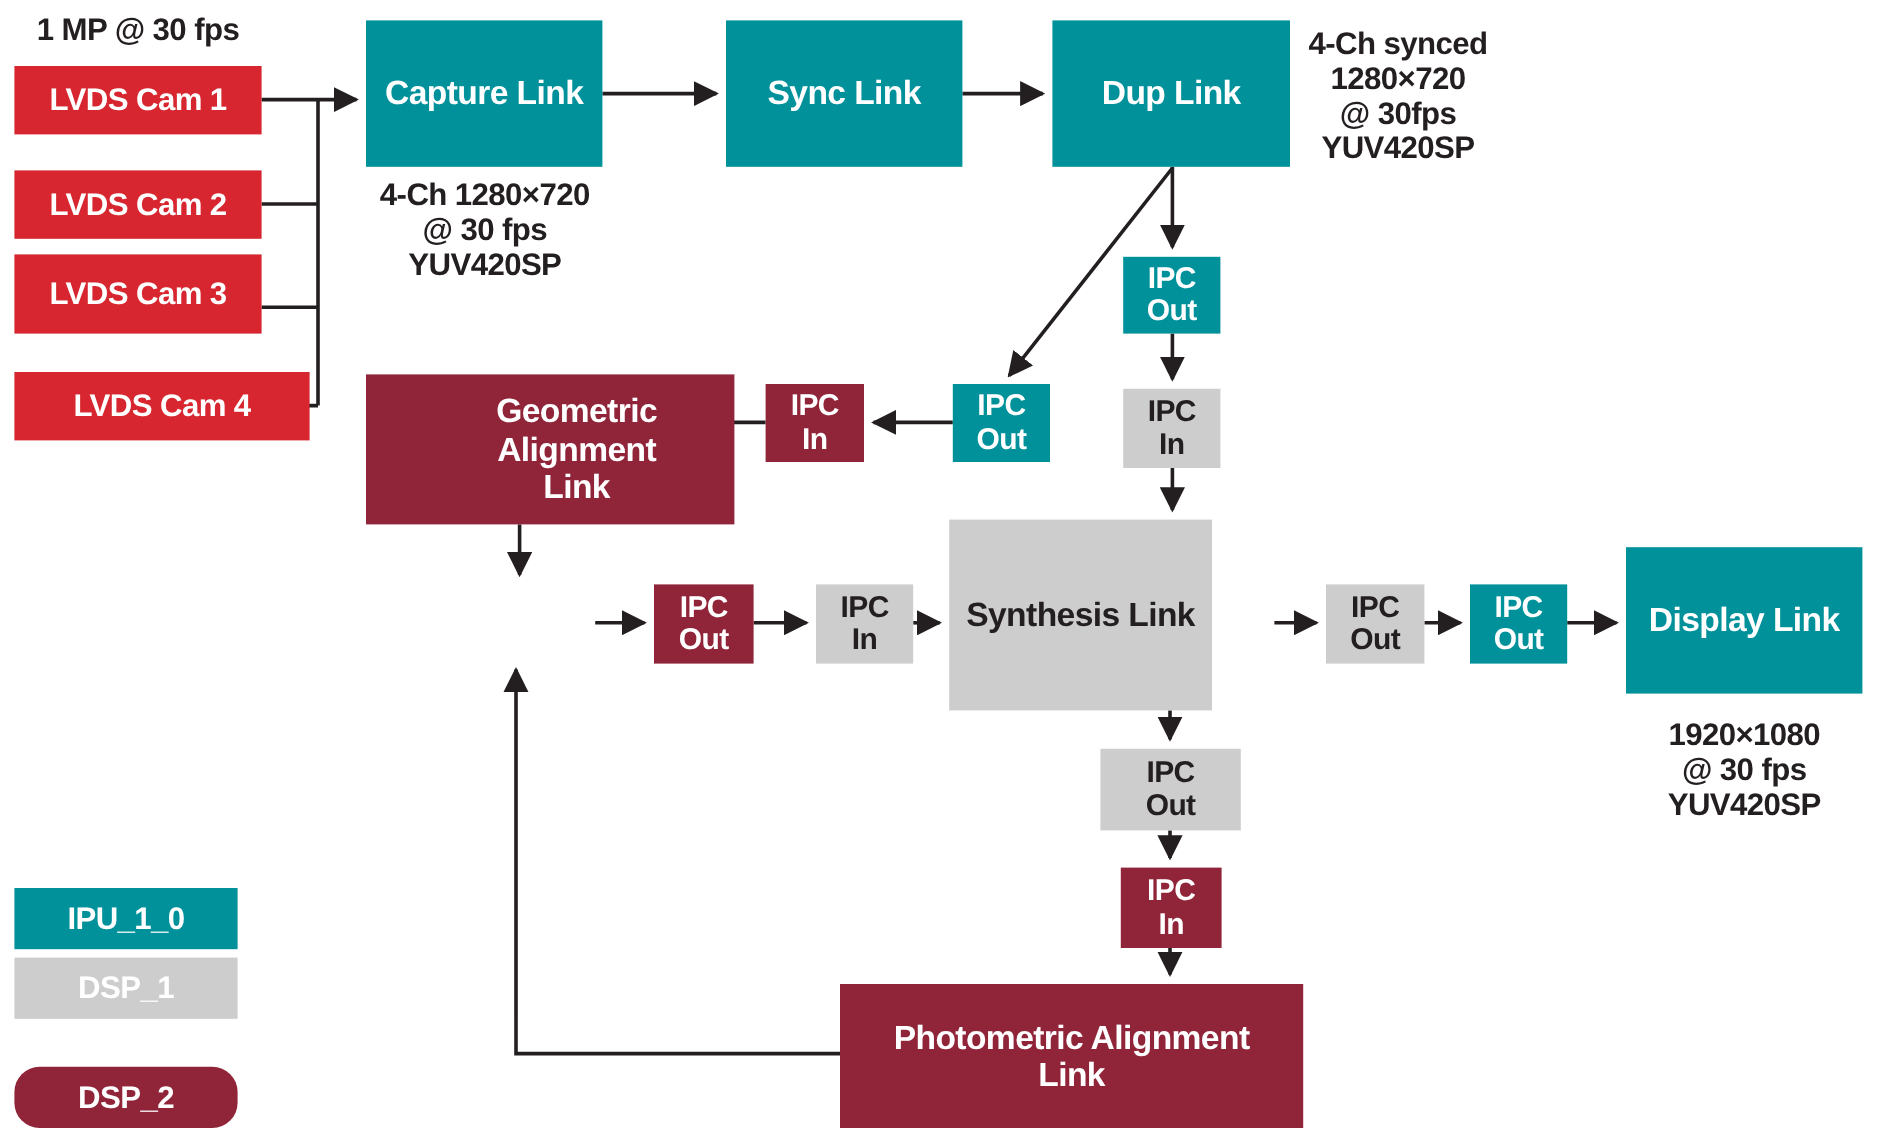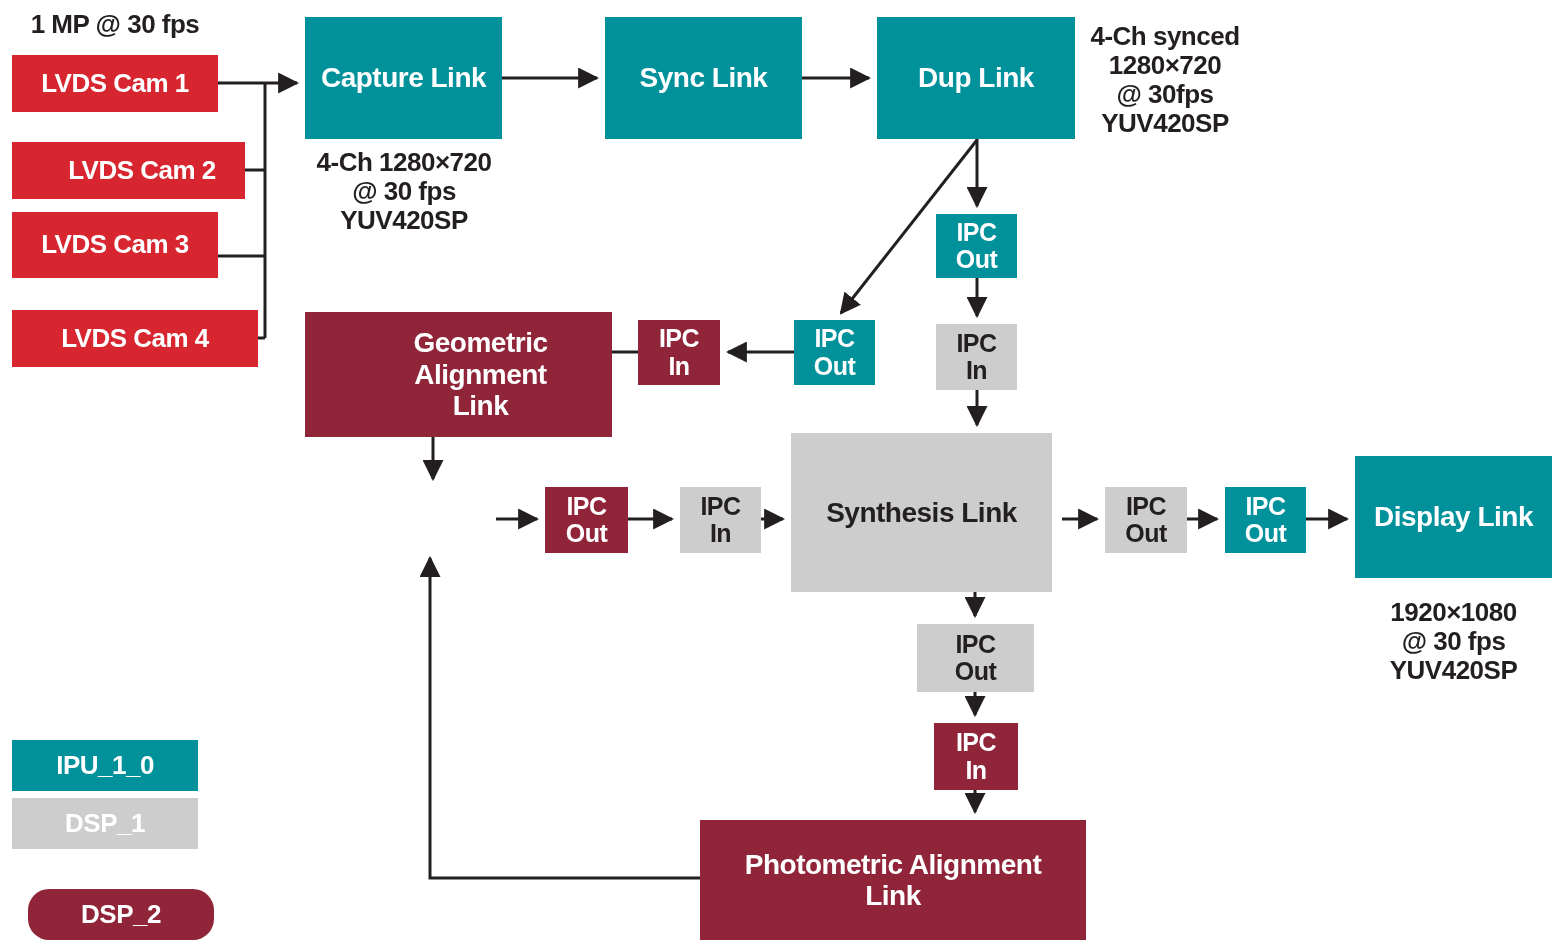--- a/index.html
+++ b/index.html
@@ -90,21 +90,21 @@
 YUV420SP</div>
   <div class="note" style="left:1080px;top:22px;width:170px;">4-Ch synced
 1280×720
 @ 30fps
 YUV420SP</div>
   <div class="note" style="left:1355px;top:598px;width:197px;">1920×1080
 @ 30 fps
 YUV420SP</div>
 
   <div class="node red" style="left:12px;top:55px;width:206px;height:57px;">LVDS Cam 1</div>
-  <div class="node red" style="left:12px;top:142px;width:206px;height:57px;padding-left:27px;">LVDS Cam 2</div>
+  <div class="node red" style="left:12px;top:142px;width:206px;height:57px;">LVDS Cam 2</div>
   <div class="node red" style="left:12px;top:212px;width:206px;height:66px;">LVDS Cam 3</div>
   <div class="node red" style="left:12px;top:310px;width:246px;height:57px;">LVDS Cam 4</div>
 
   <div class="node teal" style="left:305px;top:17px;width:197px;height:122px;">Capture Link</div>
   <div class="node teal" style="left:605px;top:17px;width:197px;height:122px;">Sync Link</div>
   <div class="node teal" style="left:877px;top:17px;width:198px;height:122px;">Dup Link</div>
 
   <div class="node teal small" style="left:936px;top:214px;width:81px;height:64px;">IPC
 Out</div>
   <div class="node gray small" style="left:936px;top:324px;width:81px;height:66px;">IPC
@@ -115,31 +115,31 @@
   <div class="node maroon small" style="left:638px;top:320px;width:82px;height:65px;">IPC
 In</div>
   <div class="node maroon" style="left:305px;top:312px;width:263px;height:125px;padding-left:44px;">Geometric
 Alignment
 Link</div>
 
   <div class="node maroon small" style="left:545px;top:487px;width:83px;height:66px;">IPC
 Out</div>
   <div class="node gray small" style="left:680px;top:487px;width:81px;height:66px;">IPC
 In</div>
-  <div class="node gray" style="left:791px;top:433px;width:261px;height:159px;">Synthesis Link</div>
+  <div class="node gray" style="left:791px;top:433px;width:219px;height:159px;">Synthesis Link</div>
   <div class="node gray small" style="left:1105px;top:487px;width:82px;height:66px;">IPC
 Out</div>
   <div class="node teal small" style="left:1225px;top:487px;width:81px;height:66px;">IPC
 Out</div>
   <div class="node teal" style="left:1355px;top:456px;width:197px;height:122px;">Display Link</div>
 
   <div class="node gray small" style="left:917px;top:624px;width:117px;height:68px;">IPC
 Out</div>
   <div class="node maroon small" style="left:934px;top:723px;width:84px;height:67px;">IPC
 In</div>
   <div class="node maroon" style="left:700px;top:820px;width:386px;height:120px;">Photometric Alignment
 Link</div>
 
   <div class="legend-item teal" style="left:12px;top:740px;">IPU_1_0</div>
   <div class="legend-item gray" style="left:12px;top:798px;text-align:right;">DSP_1</div>
-  <div class="legend-item maroon" style="left:28px;top:889px;border-radius:21px;">DSP_2</div>
+  <div class="legend-item maroon" style="left:12px;top:889px;border-radius:21px;">DSP_2</div>
 
 </div>
 
 </body></html>

